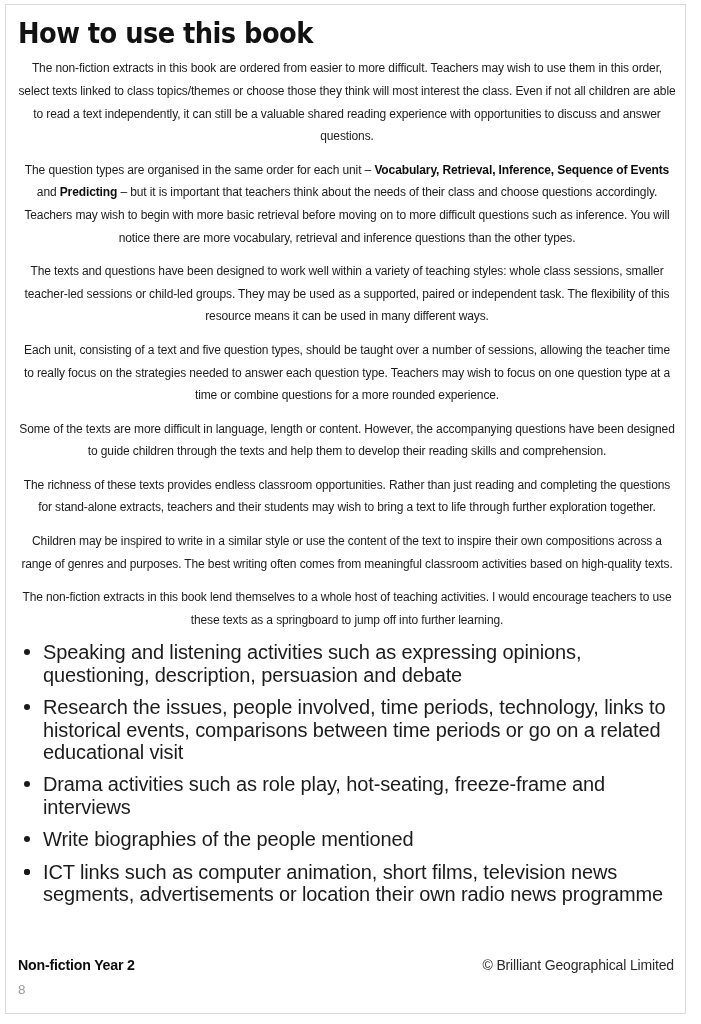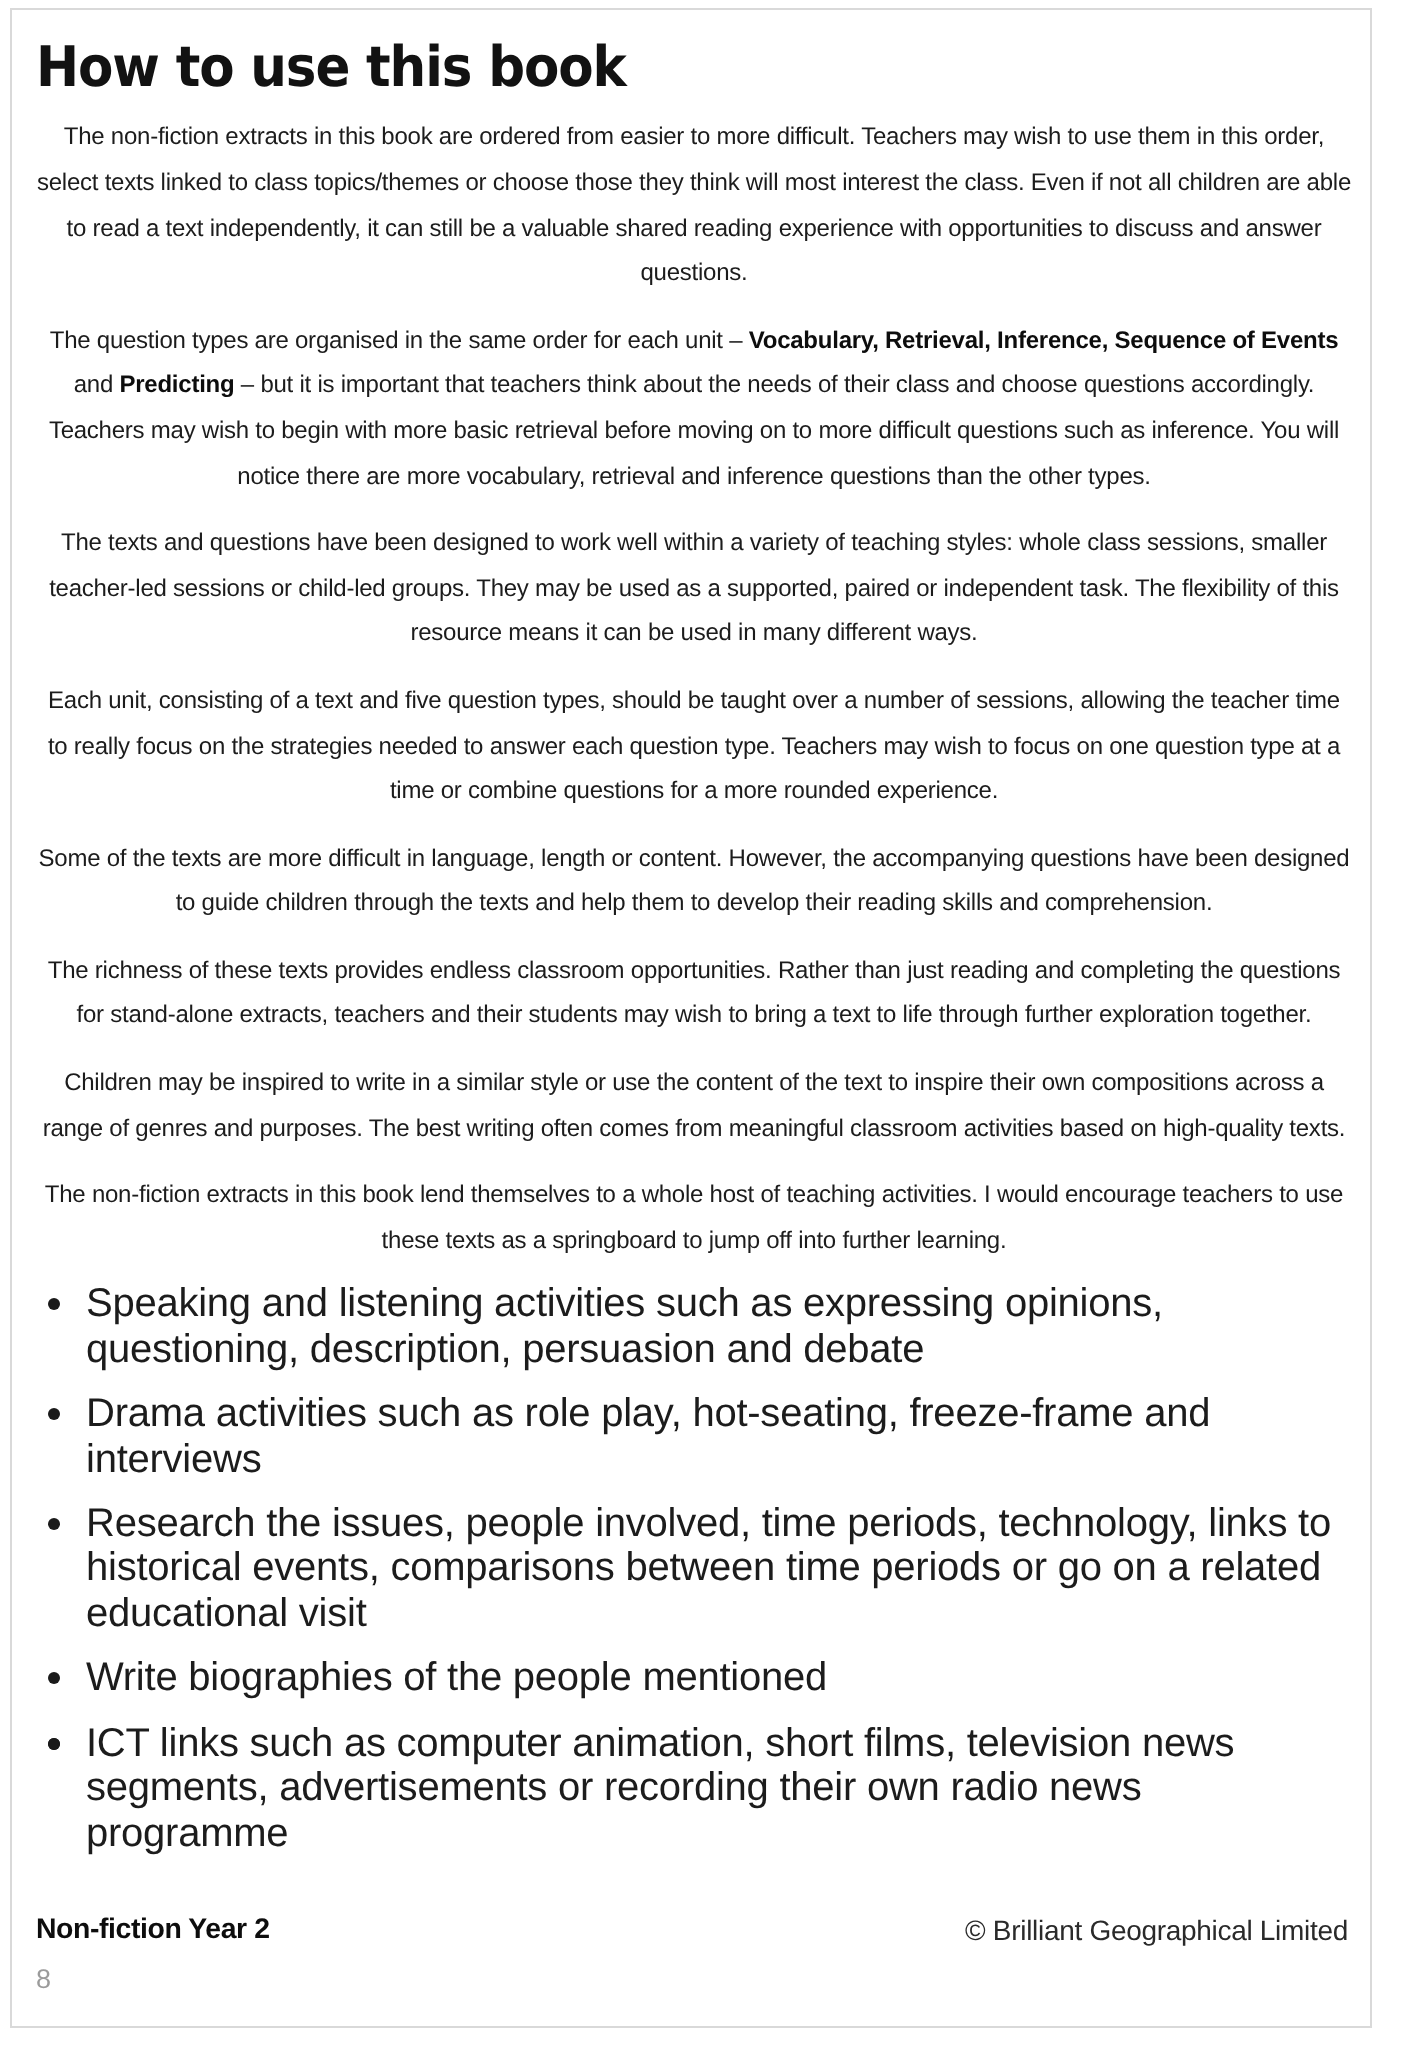--- a/index.html
+++ b/index.html
@@ -138,25 +138,25 @@
     <p class="para">Some of the texts are more difficult in language, length or content. However, the accompanying questions have been designed to guide children through the texts and help them to develop their reading skills and comprehension.</p>
 
     <p class="para">The richness of these texts provides endless classroom opportunities. Rather than just reading and completing the questions for stand-alone extracts, teachers and their students may wish to bring a text to life through further exploration together.</p>
 
     <p class="para">Children may be inspired to write in a similar style or use the content of the text to inspire their own compositions across a range of genres and purposes. The best writing often comes from meaningful classroom activities based on high-quality texts.</p>
 
     <p class="para">The non-fiction extracts in this book lend themselves to a whole host of teaching activities. I would encourage teachers to use these texts as a springboard to jump off into further learning.</p>
 
     <ul class="activity-list">
       <li><span class="bullet-dot"></span><span>Speaking and listening activities such as expressing opinions, questioning, description, persuasion and debate</span></li>
+      <li><span class="bullet-dot"></span><span>Research the issues, people involved, time periods, technology, links to historical events, comparisons between time periods or go on a related educational visit</span></li>
       <li><span class="bullet-dot"></span><span>Drama activities such as role play, hot-seating, freeze-frame and interviews</span></li>
-      <li><span class="bullet-dot"></span><span>Research the issues, people involved, time periods, technology, links to historical events, comparisons between time periods or go on a related educational visit</span></li>
       <li><span class="bullet-dot"></span><span>Write biographies of the people mentioned</span></li>
       <li><span class="bullet-dot"></span></li>
-      <li><span class="bullet-dot"></span><span>ICT links such as computer animation, short films, television news segments, advertisements or recording their own radio news programme</span></li>
+      <li><span class="bullet-dot"></span><span>ICT links such as computer animation, short films, television news segments, advertisements or location their own radio news programme</span></li>
 
     </ul>
 
   </div>
 
   <div class="footer">
     <div class="footer-row">
       <div class="footer-title">Non-fiction Year 2</div>
       <div class="footer-credit">© Brilliant Geographical Limited</div>
     </div>

